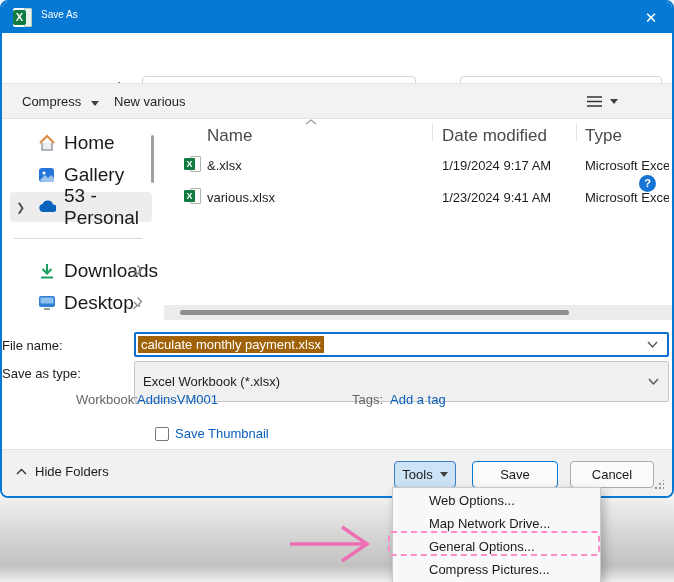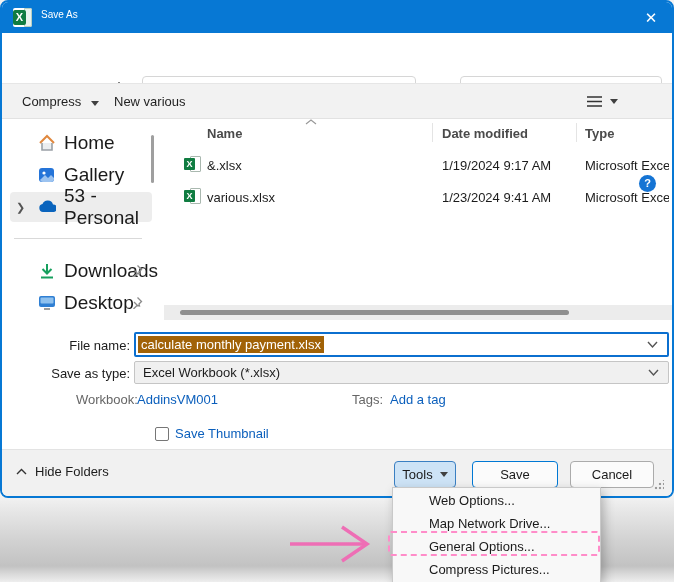--- a/index.html
+++ b/index.html
@@ -45,38 +45,38 @@
   .side-item { position:absolute; left:8px; width:142px; height:26px; display:flex; align-items:center; border-radius:4px; }
   .side-item .icon { position:absolute; left:28px; width:18px; height:18px; }
   .side-item .lbl { position:absolute; left:54px; font-size:19px; }
   .side-item.selected { background:#ededed; }
   .side-item .expander { position:absolute; left:6px; color:#555; font-size:11px; }
   .pin { position:absolute; left:120px; top:6px; }
   .side-divider { position:absolute; left:12px; width:128px; height:1px; background:#d9d9d9; }
   .side-scroll { position:absolute; left:149px; top:133px; width:3px; height:48px; background:#9f9f9f; border-radius:2px; }
 
   
-  .col-header { position:absolute; top:124px; font-size:13px; color:#4a4a4a;font-weight:bold; }
+  .col-header { position:absolute; top:124px; font-size:17px; color:#4a4a4a; }
   .col-sep { position:absolute; top:121px; width:1px; height:19px; background:#e4e4e4; }
   .file-row-text { position:absolute; font-size:13px; color:#1c1c1c; white-space:nowrap; }
   .type-clip { width:84px; overflow:hidden; }
   .xlsx-icon { position:absolute; width:17px; height:17px; }
   .xlsx-icon .pg { position:absolute; right:0; top:0; width:11px; height:16px; background:#fff; border:1px solid #a9b8af; border-radius:1px; }
   .xlsx-icon .blk { position:absolute; left:0; top:2px; width:11px; height:12px; background:#107c41; border-radius:1px;
     color:#fff; font-size:9px; font-weight:bold; text-align:center; line-height:12px; }
   .hscroll-track { position:absolute; left:162px; top:303px; width:508px; height:15px; background:#ececec; }
   .hscroll-handle { position:absolute; left:178px; top:308px; width:389px; height:5px; background:#8f8f8f; border-radius:3px; }
 
   
-  .fld-label { position:absolute; width:128px; text-align:right; font-size:13px; color:#1c1c1c; }
+  .fld-label { position:absolute; width:128px; font-size:13px; color:#1c1c1c; }
   .combo { position:absolute; left:132px; width:535px; display:flex; align-items:center; }
   .combo .chev { margin-left:auto; margin-right:8px; }
   .filename-combo { top:330px; height:25px; background:#fff; border:2px solid #0b6fcf; border-radius:2px; }
   .filename-combo .sel { margin-left:2px; background:#a16207; color:#fff; padding:1px 3px; font-size:13px; white-space:nowrap; }
-  .savetype-combo { top:359px; height:23px; background:#f0f0f0; border:1px solid #c5c5c5; border-radius:2px; }
+  .savetype-combo { top:359px; height:41px; background:#f0f0f0; border:1px solid #c5c5c5; border-radius:2px; }
   .savetype-combo .val { margin-left:8px; font-size:13px; color:#1c1c1c; }
   .meta-label { position:absolute; top:390px; font-size:13px; color:#666; }
   .link { position:absolute; top:390px; font-size:13px; color:#0b5fbc; }
   .chkbox { position:absolute; left:153px; top:425px; width:14px; height:14px; background:#fff; border:1px solid #767676; border-radius:2px; }
   .chk-label { position:absolute; left:173px; top:424px; font-size:13px; color:#0b5fbc; }
 
   
   .footer { position:absolute; left:0; bottom:0; width:100%; height:47px; background:#f1f1f1; border-top:1px solid #e3e3e3; }
   .hide-folders { position:absolute; left:14px; top:14px; display:flex; align-items:center; gap:8px; font-size:13px; color:#1c1c1c; }
   .btn { position:absolute; top:11px; height:27px; display:flex; align-items:center; justify-content:center; font-size:13px; border-radius:4px; background:#fbfbfb; }

